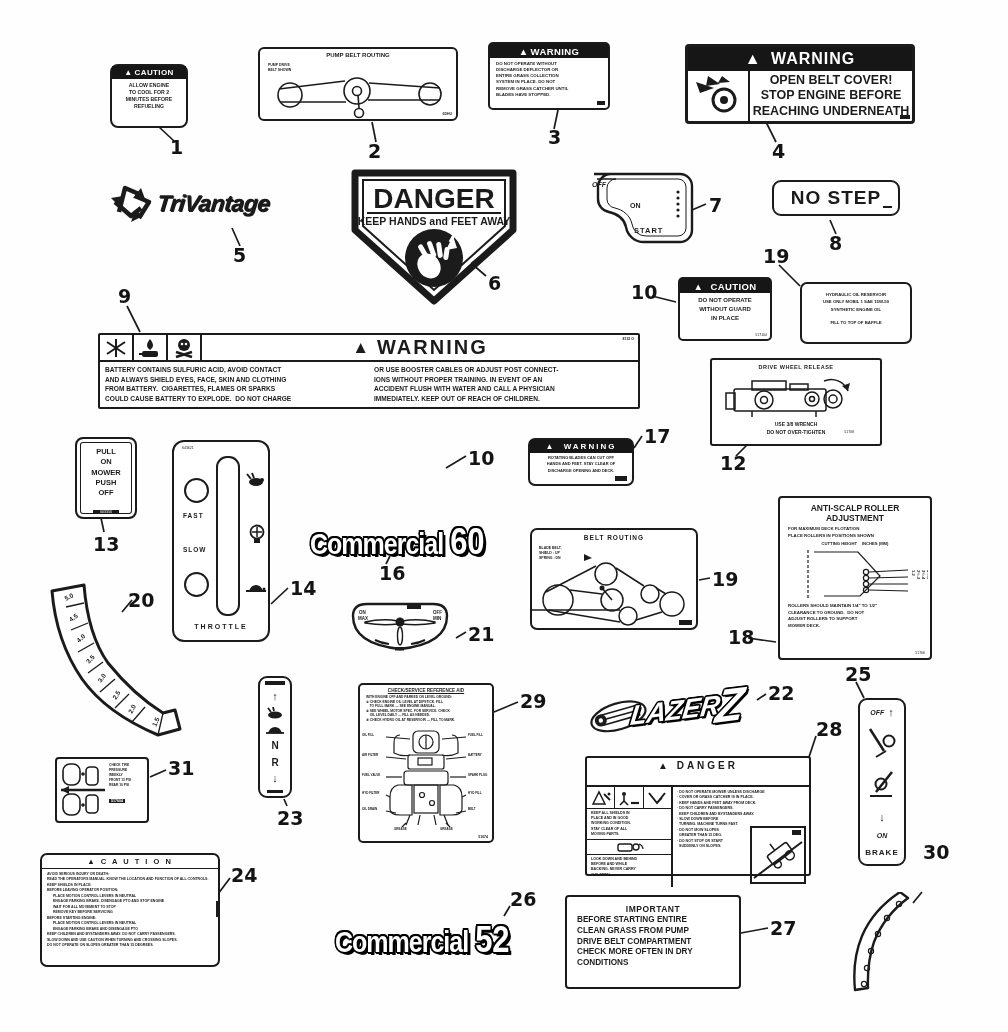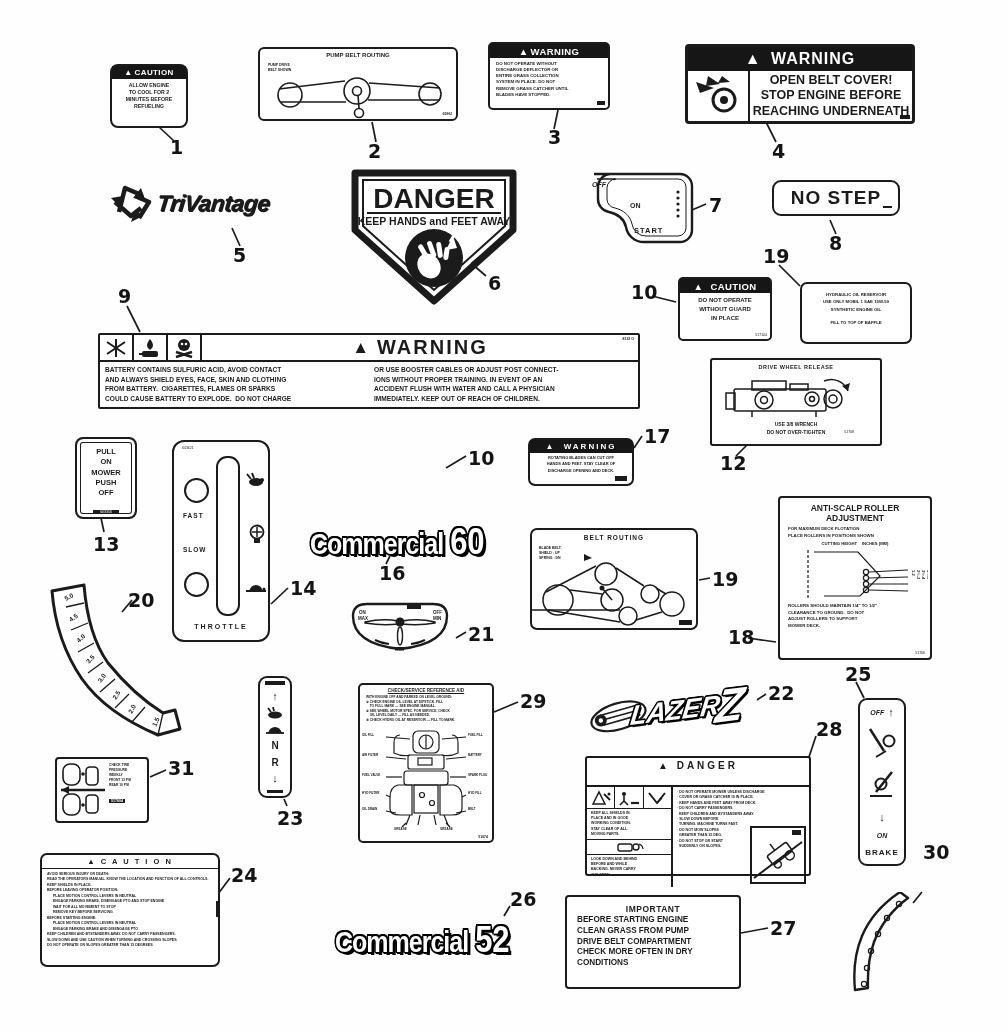--- a/index.html
+++ b/index.html
@@ -585,21 +585,21 @@
     <span style="font-size:8px;font-weight:800;letter-spacing:1px">BRAKE</span>
   </div>
 
   <div class="commlogo" style="left:335px;top:922px">
     <span class="w1">Commercial</span><span class="w2">52</span>
   </div>
 
   <div class="decal" style="left:565px;top:895px;width:176px;height:94px;border-radius:4px">
     <div class="ctr bold" style="font-size:8.5px;margin-top:7px;letter-spacing:.5px">IMPORTANT</div>
     <div class="lines bold" style="font-size:8.2px;line-height:1.32;padding:1px 10px">
-        <div>BEFORE STARTING ENGINE</div>
+        <div>BEFORE STARTING ENTIRE</div>
         <div>CLEAN GRASS FROM PUMP</div>
         <div>DRIVE BELT COMPARTMENT</div>
         <div>CHECK MORE OFTEN IN DRY</div>
         <div>CONDITIONS</div>
       </div>
   </div>
 
   <div class="decal" style="left:585px;top:756px;width:226px;height:120px;border-width:2.5px">
     <div class="ctr" style="height:29px;border-bottom:2px solid #1b1b1b;font-weight:800;font-size:10px;letter-spacing:3px;padding-top:2px">
       <span>▲</span> <span>DANGER</span>

